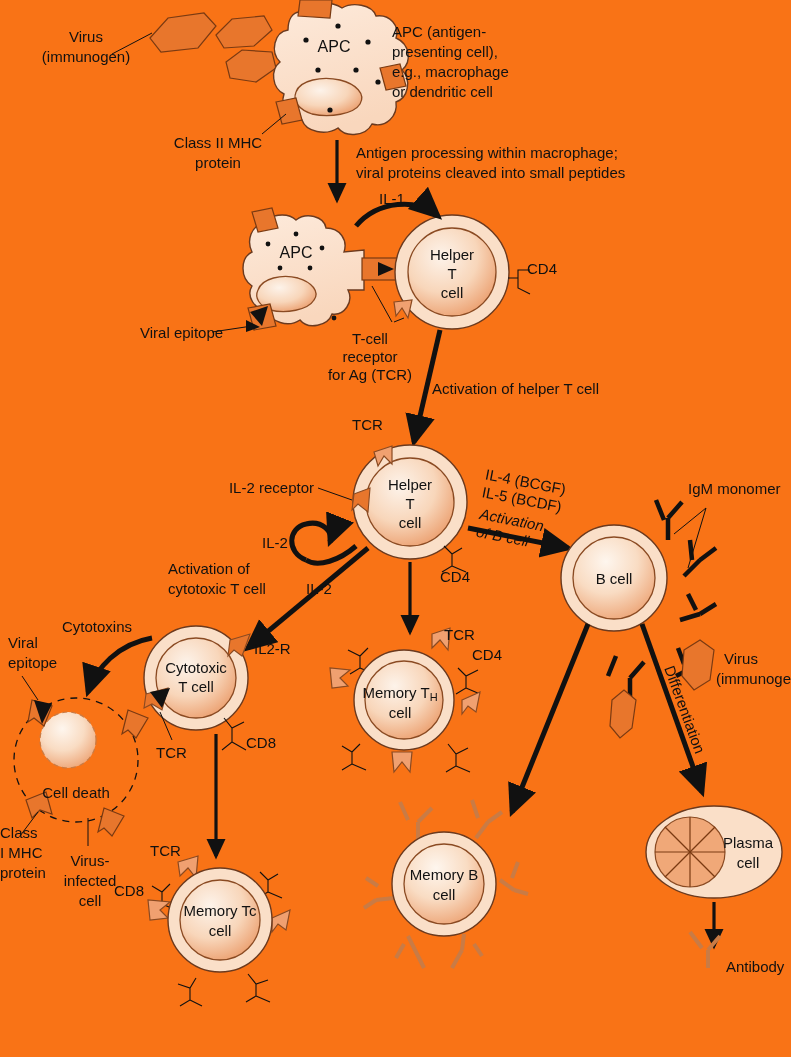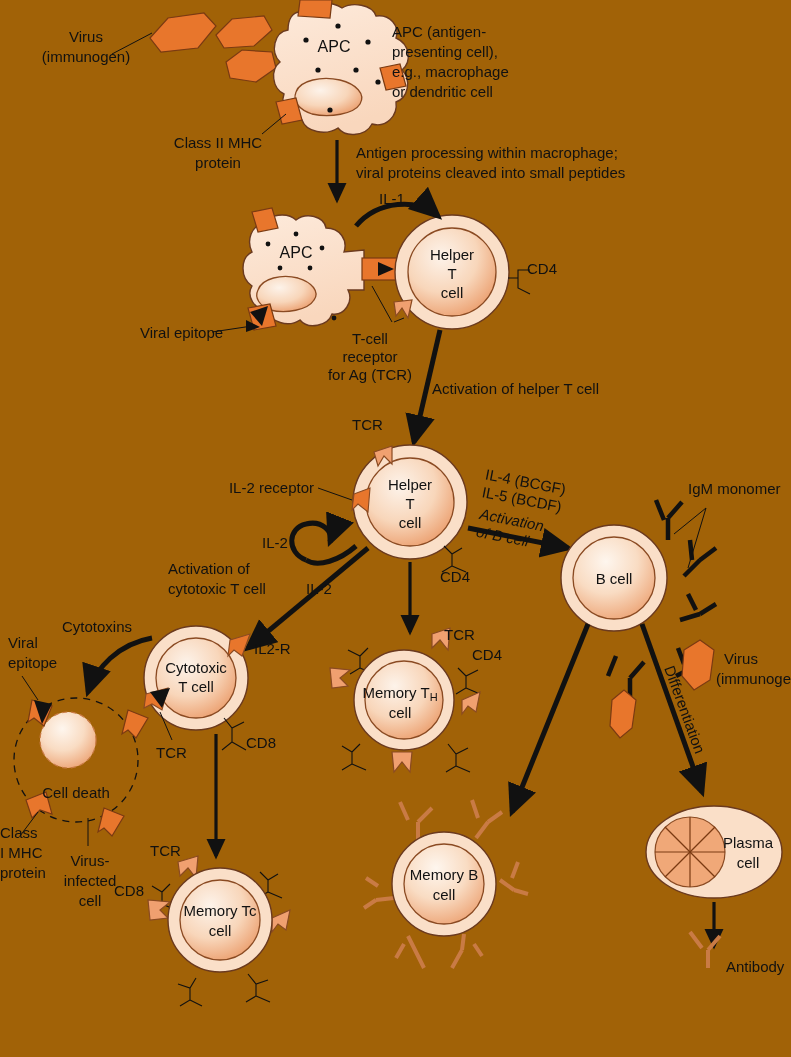--- a/index.html
+++ b/index.html
@@ -1,17 +1,17 @@
 <!DOCTYPE html>
 <html><head>
 <meta charset="utf-8">
 <style>
   html,body{margin:0;padding:0;background:#ffffff;}
   body{width:791px;height:1057px;overflow:hidden;font-family:"Liberation Sans",sans-serif;}
-  #stage{position:relative;width:791px;height:1057px;background:#a16207;}
+  #stage{position:relative;width:791px;height:1057px;background:#f97316;}
   svg#diagram{position:absolute;left:0;top:0;width:791px;height:1057px;}
   text{font-family:"Liberation Sans",sans-serif;fill:#111111;}
   .lbl{font-size:15px;}
   .cellname{font-size:15px;}
   .cellname-lg{font-size:16px;}
   .thinline{stroke:#111;stroke-width:1;fill:none;}
   .cellstroke{stroke:#6b3a1f;stroke-width:1.4;}
   .nucstroke{stroke:#8a4a22;stroke-width:1.3;}
   .orange{fill:#e8762c;stroke:#7a3a12;stroke-width:1.2;}
   .orangelight{fill:#f0a070;stroke:#8a4a22;stroke-width:1.2;}

